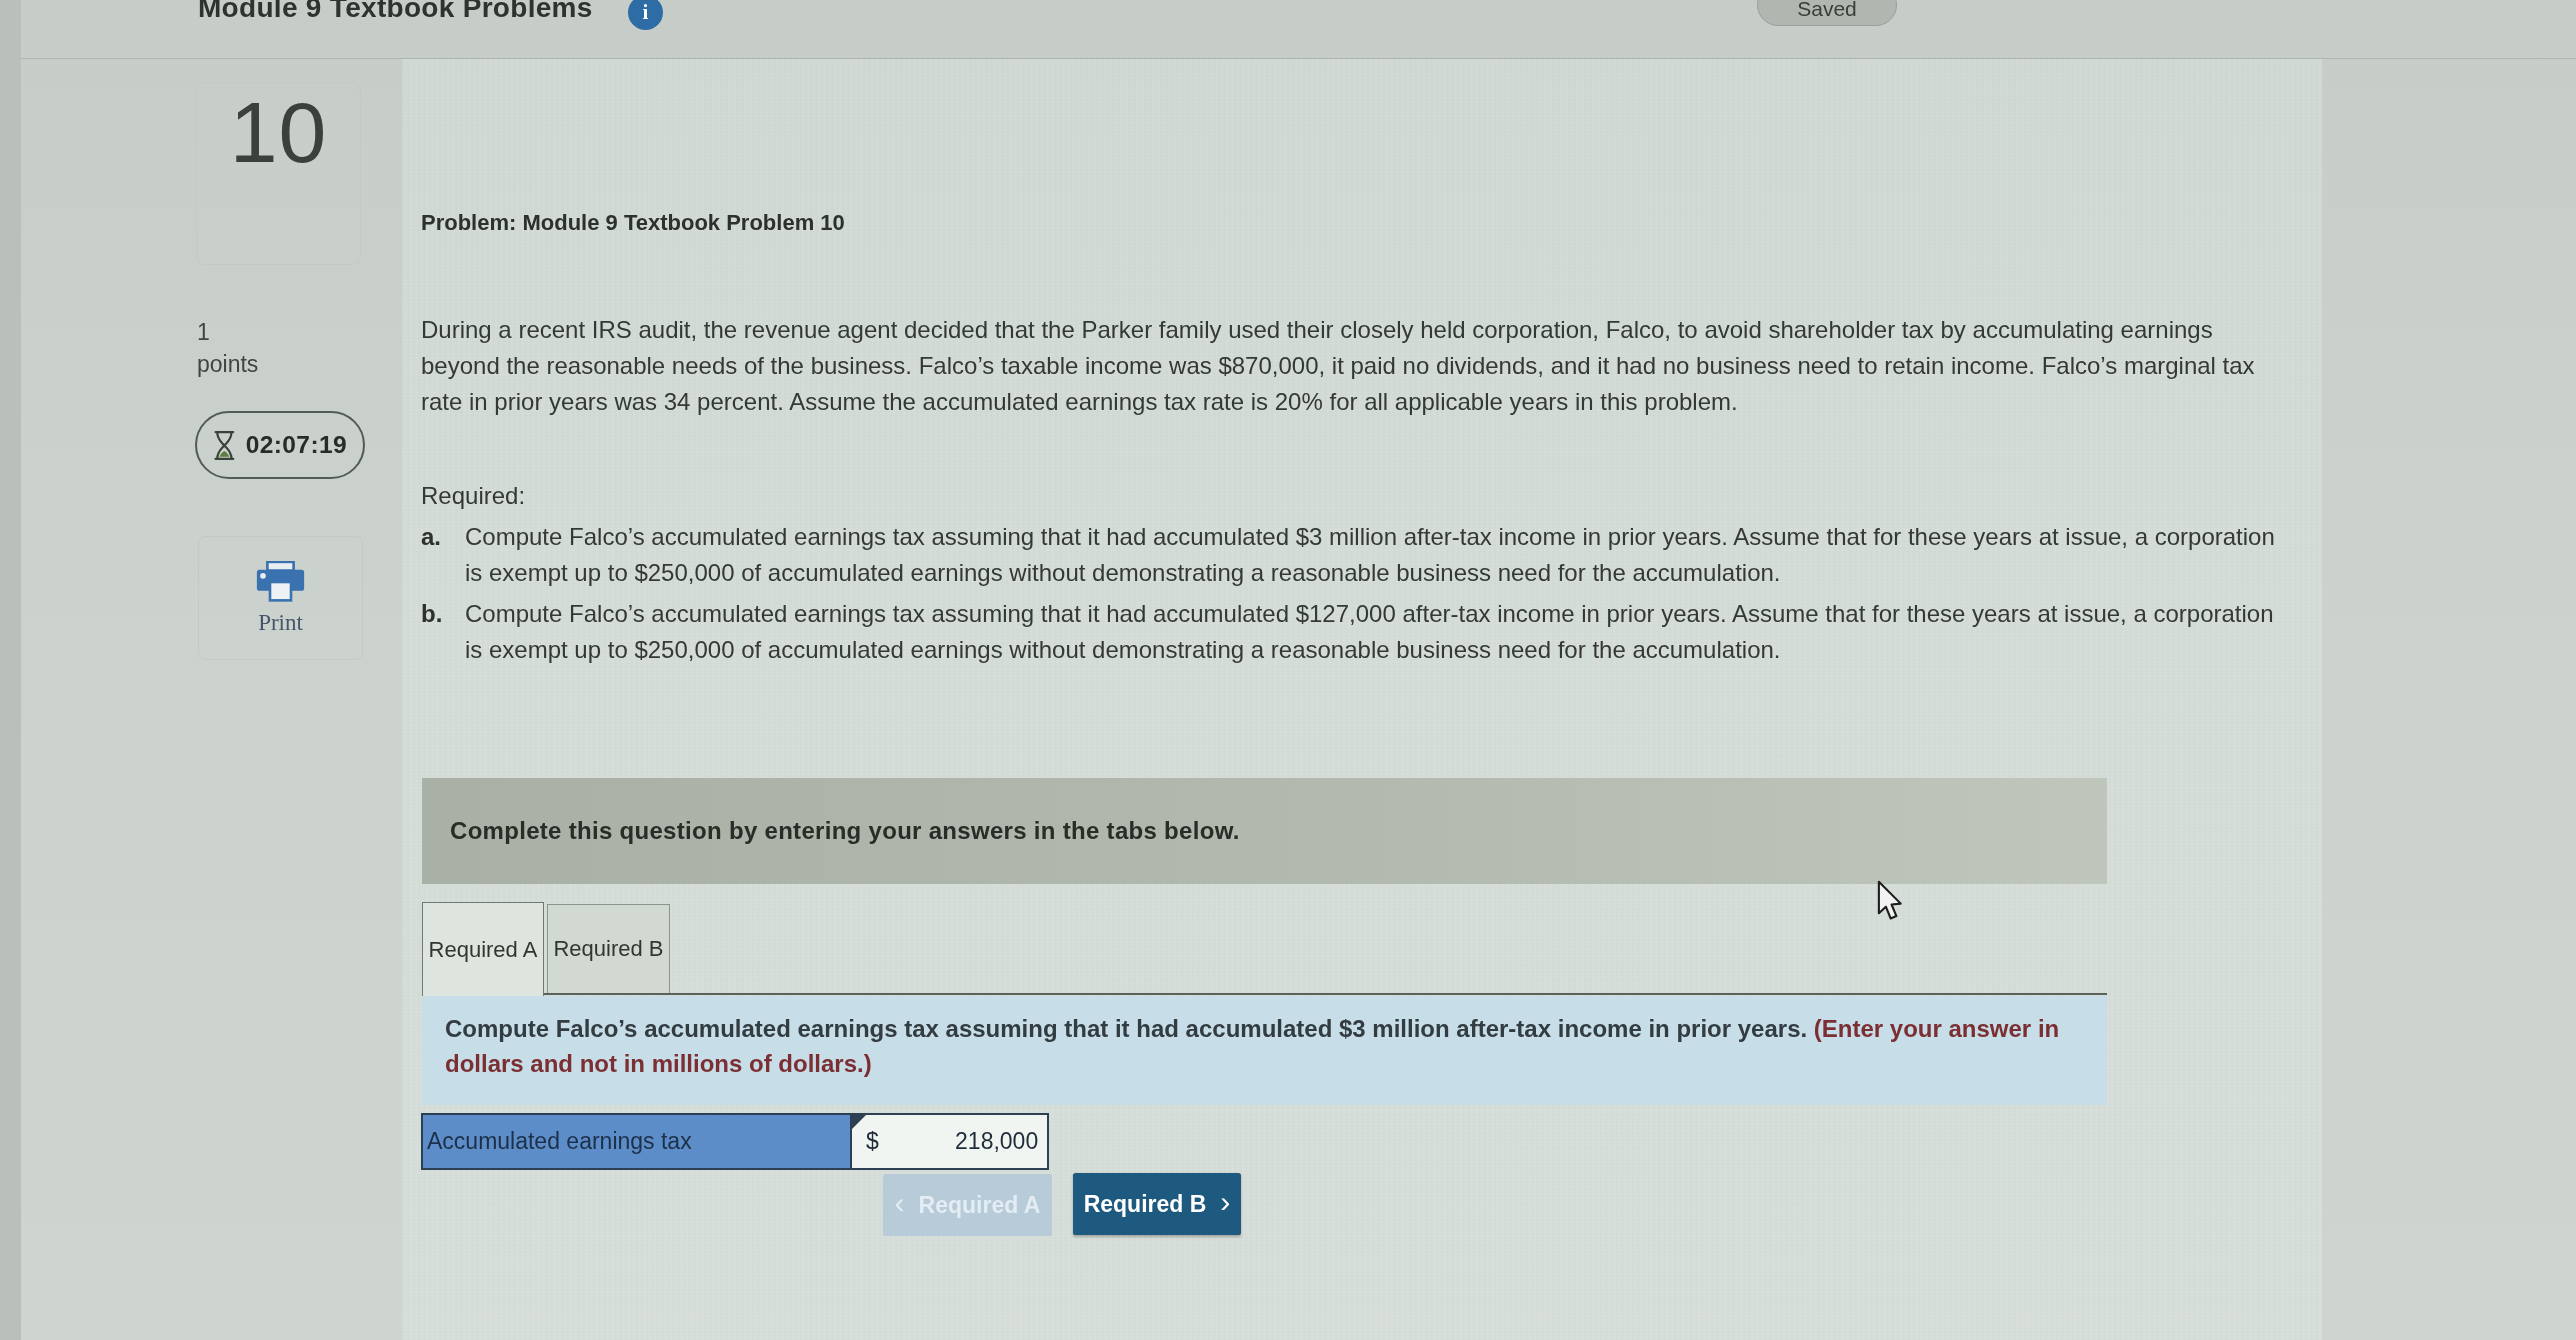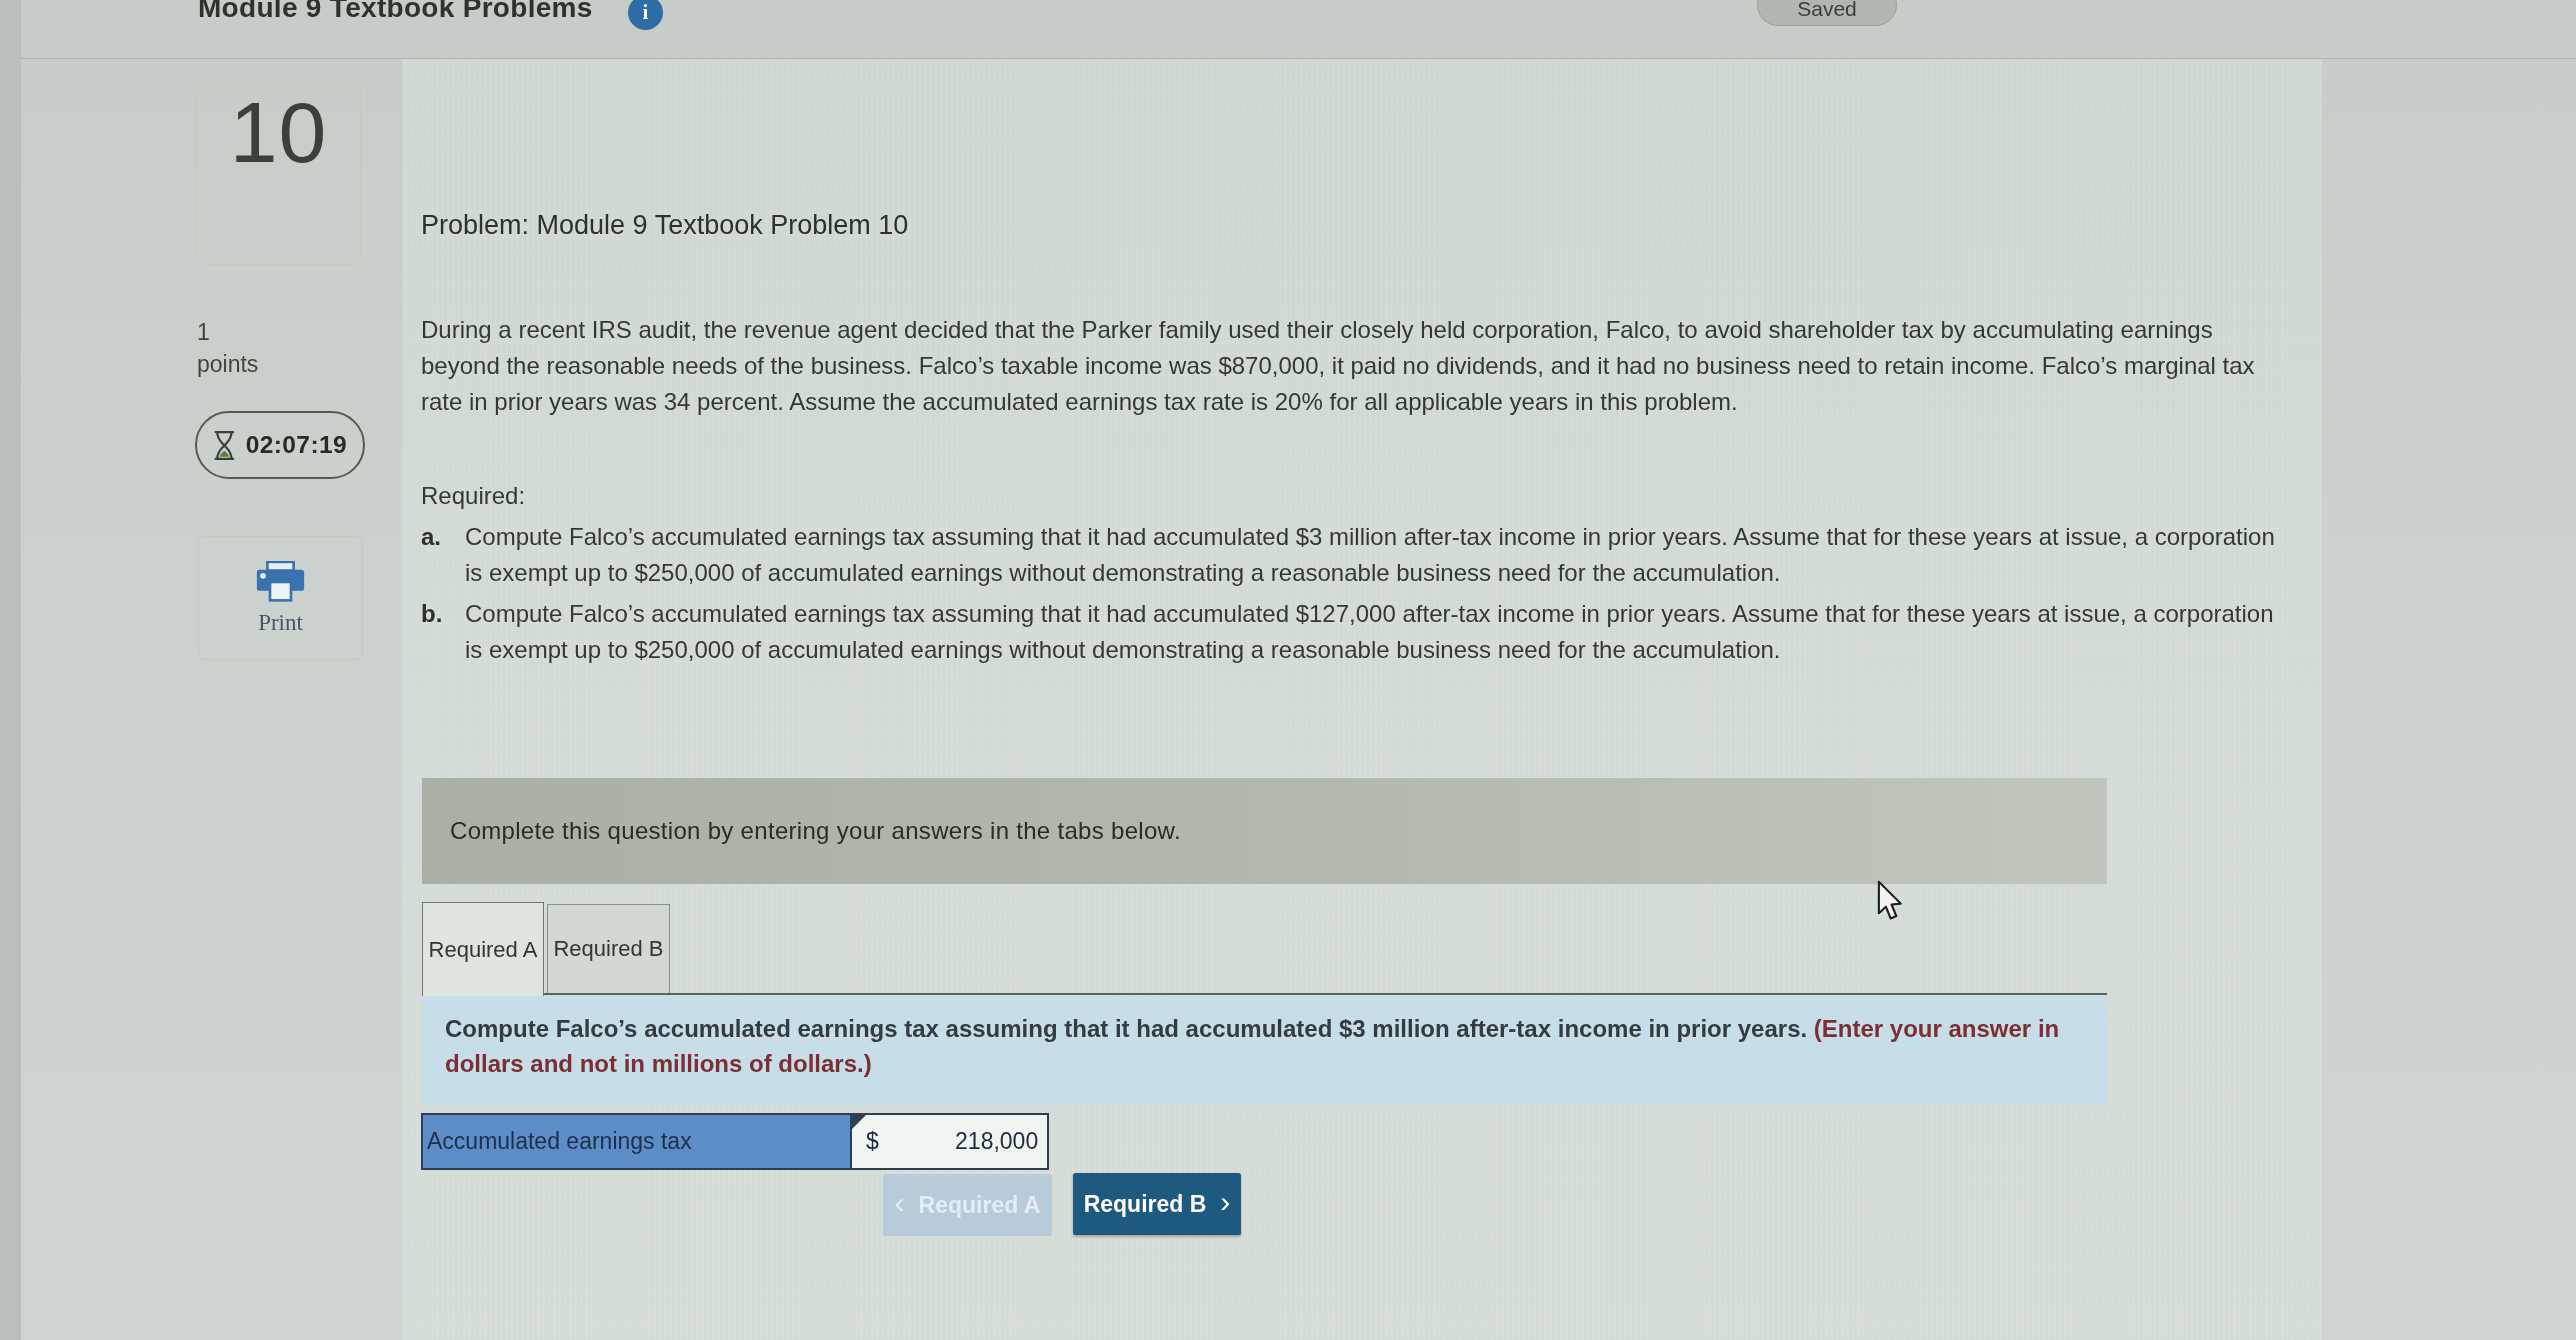--- a/index.html
+++ b/index.html
@@ -45,35 +45,35 @@
     border:2.6px solid #525c52;border-radius:35px;display:flex;align-items:center;gap:10px;padding:0 16px;
   }
   .timer-time{font-size:24.5px;font-weight:700;color:#262c26;letter-spacing:0.4px;}
   .print-btn{
     position:absolute;left:177px;top:536px;width:165px;height:124px;box-sizing:border-box;
     border:1.8px solid #c3c9c3;border-radius:7px;display:flex;flex-direction:column;
     align-items:center;justify-content:center;gap:7px;background:transparent;font-family:Liberation Serif, serif;
   }
   .print-label{font-size:23px;color:#46566a;}
   
-  .problem-title{position:absolute;left:400px;top:210px;font-size:27px;font-weight:400;color:#2c312c;}
+  .problem-title{position:absolute;left:400px;top:210px;font-size:22px;font-weight:700;color:#2c312c;}
   .problem-objective{position:absolute;left:400px;top:246px;font-size:24.5px;font-weight:700;color:#2c312c;}
   .problem-body{position:absolute;left:400px;top:312px;width:1858px;font-size:24px;line-height:36px;color:#343934;}
   .required-label{position:absolute;left:400px;top:482px;font-size:24px;color:#343934;}
   .req-items{position:absolute;left:400px;top:519px;width:1863px;}
   .req-item{display:flex;font-size:24px;line-height:36px;color:#343934;}
   .req-item + .req-item{margin-top:5.3px;}
   .req-letter{width:44px;flex:0 0 44px;font-weight:700;color:#2c312c;}
   .req-text{flex:1;}
   
   .banner{
     position:absolute;left:401px;top:778px;width:1685px;height:106px;box-sizing:border-box;
     background:linear-gradient(90deg,#a9b0a6 0%,#b2b9ae 55%,#bfc6bc 100%);
     display:flex;align-items:center;padding-left:28px;
-    font-size:24px;font-weight:400;color:#272d27;letter-spacing:0.3px;
+    font-size:24px;font-weight:700;color:#272d27;letter-spacing:0.3px;
   }
   
   .tab{position:absolute;display:flex;align-items:center;justify-content:center;font-size:22px;color:#31372f;box-sizing:border-box;}
   .tab-a{left:401px;top:902px;width:122px;height:94px;background:#dee4de;border:1.8px solid #6f796f;border-bottom:none;z-index:3;}
   .tab-b{left:526px;top:904px;width:123px;height:89px;background:#d2d9d2;border:1.8px solid #8a948a;border-bottom:none;z-index:1;}
   .panel-line{position:absolute;left:401px;top:993px;width:1685px;border-top:2.6px solid #59635b;z-index:2;}
   
   .instruction{
     position:absolute;left:401px;top:996px;width:1685px;height:109px;box-sizing:border-box;
     background:var(--tab-instruction-blue,#c7dde7);padding:15px 23px;

